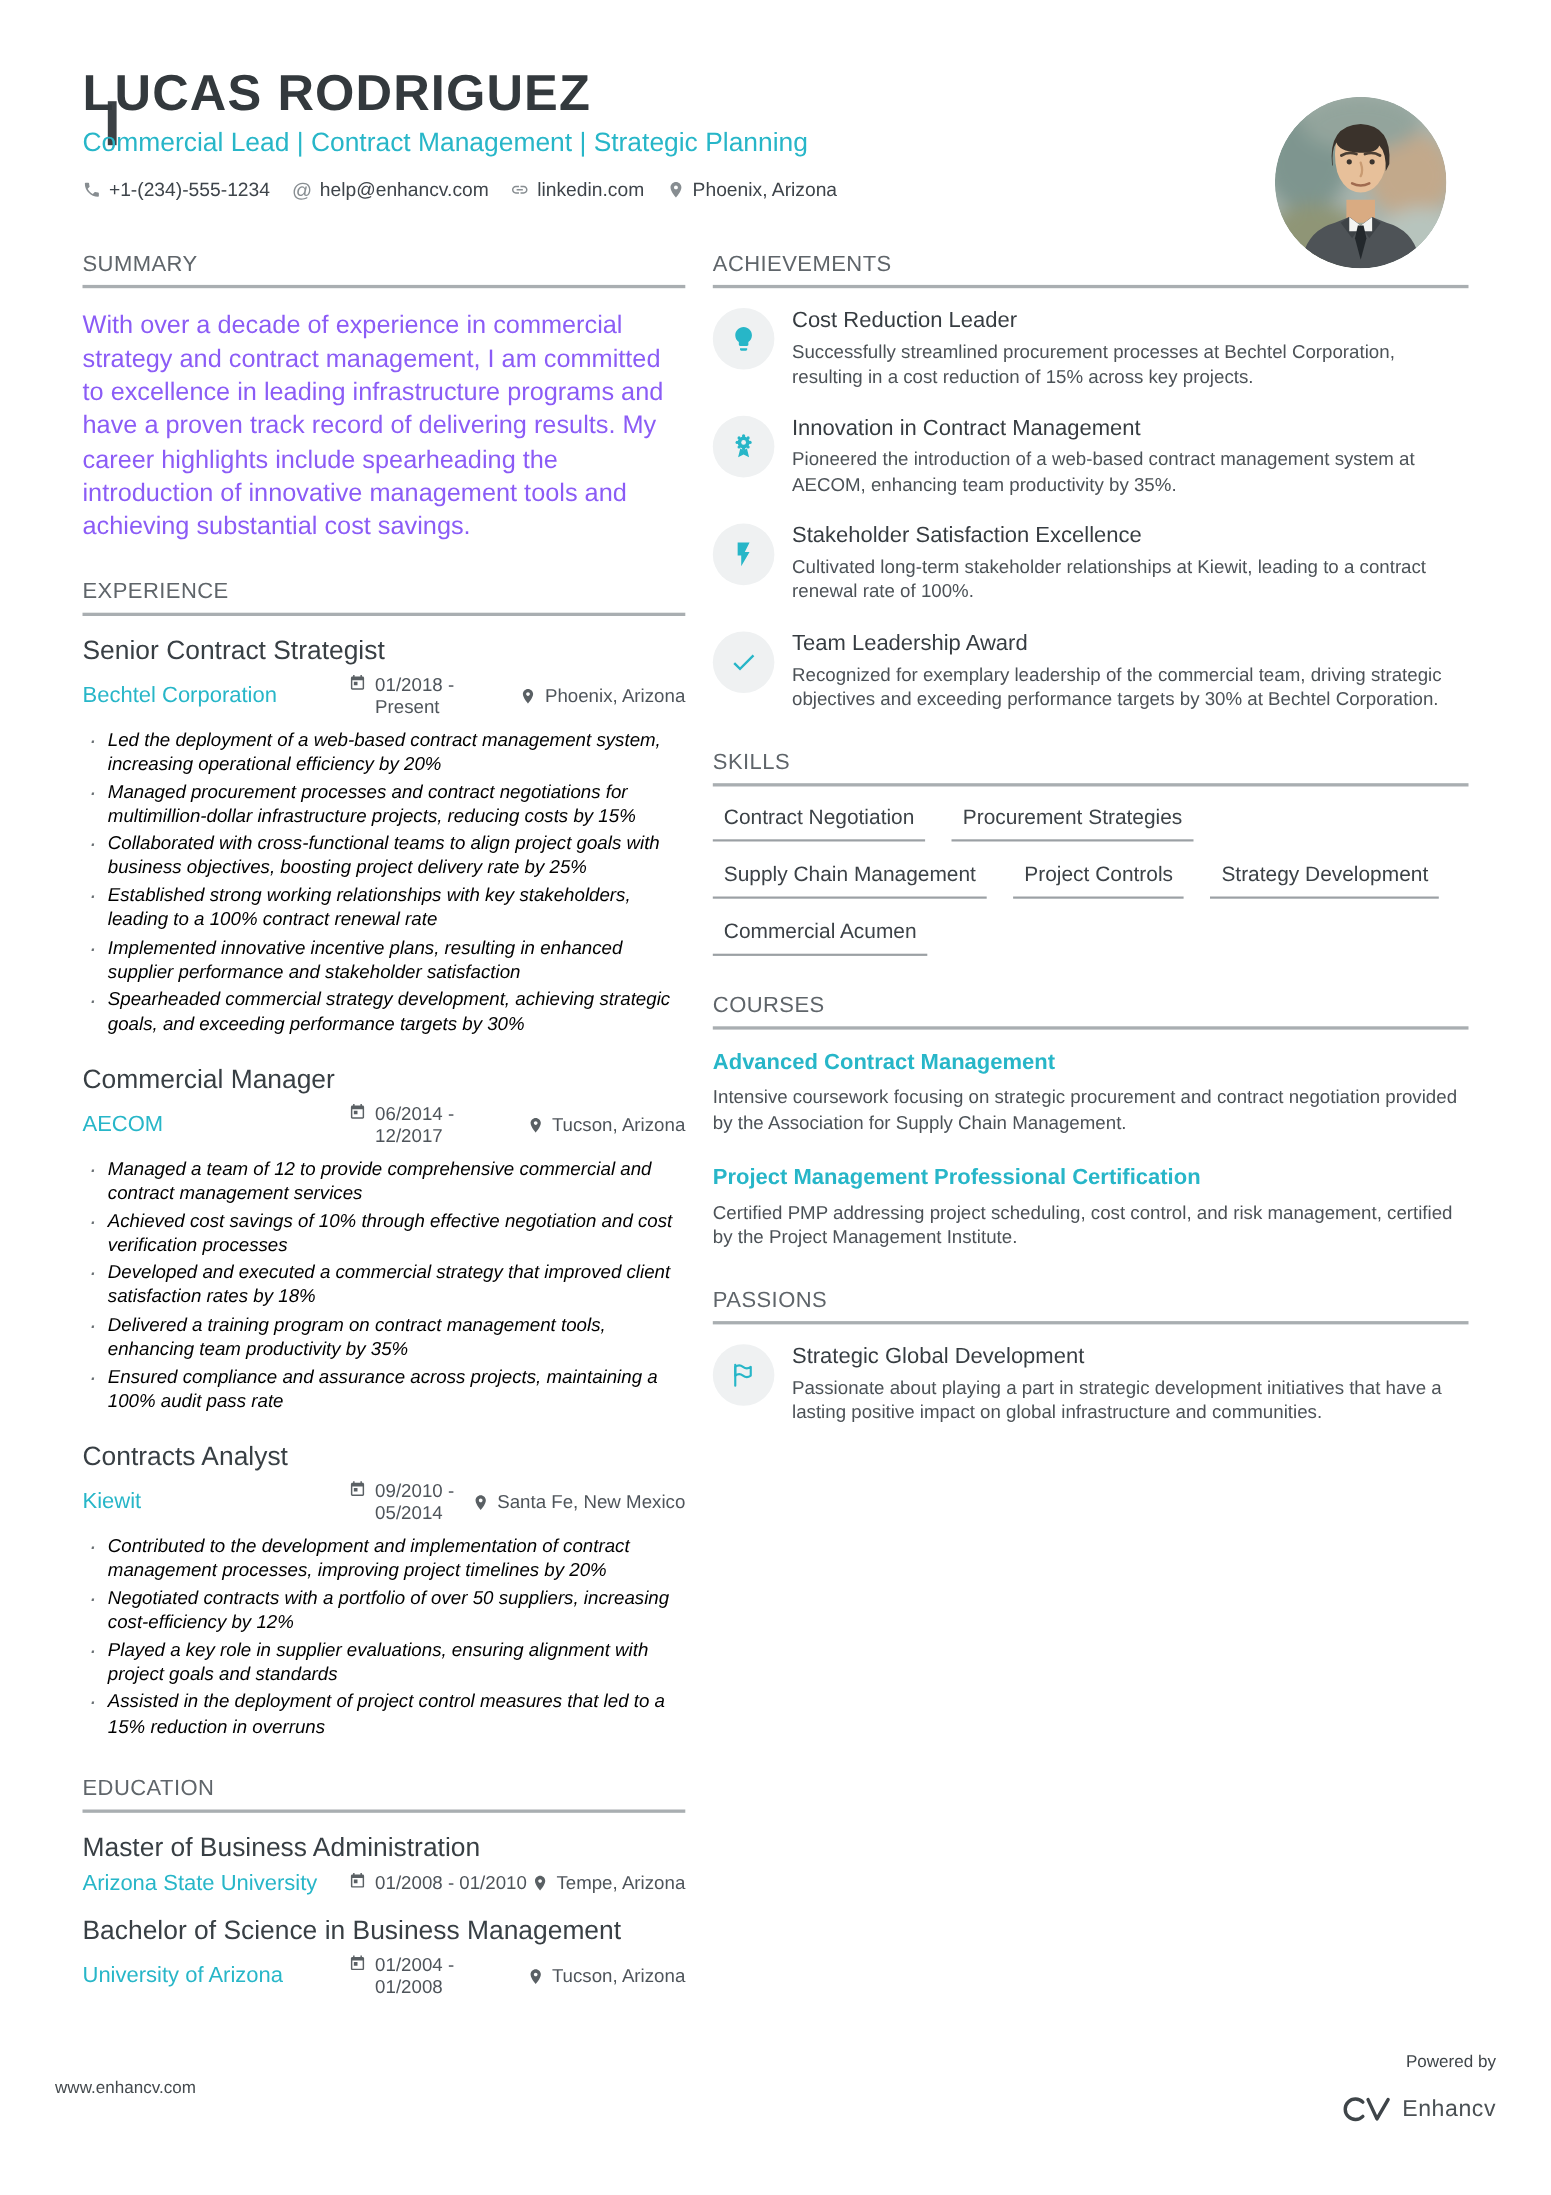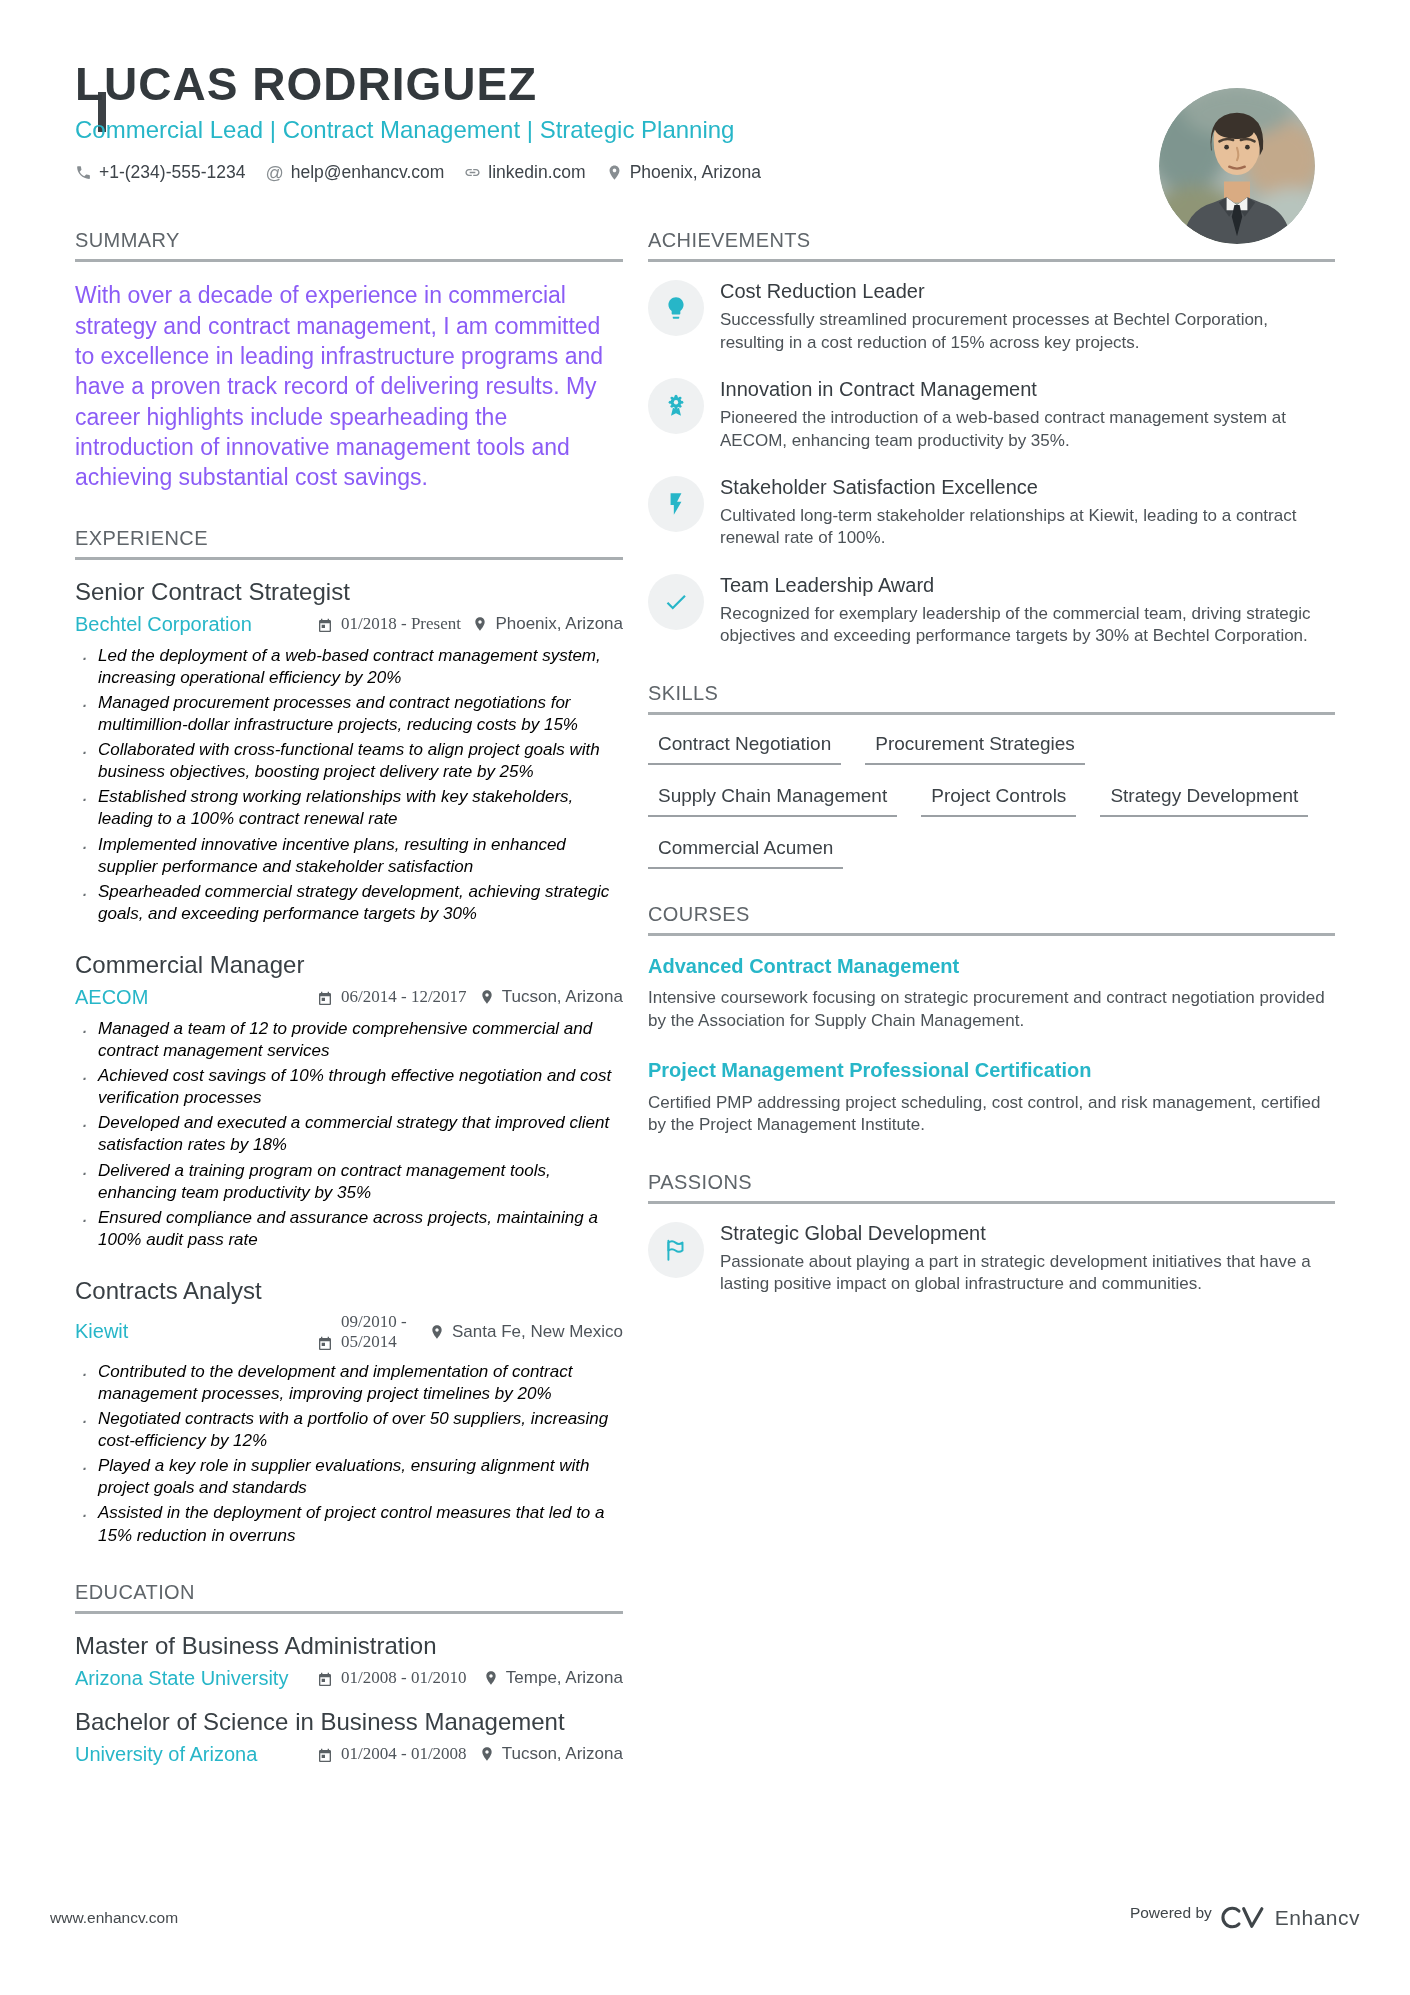--- a/index.html
+++ b/index.html
@@ -33,21 +33,21 @@
            padding-bottom:7px; border-bottom:3px solid #a9aeb1; margin-bottom:18px; }
   section { margin-bottom:34px; }
 
   .summary-text { font-size:23px; line-height:1.32; color:#8b5cf6; }
 
   
   .job { margin-bottom:26px; }
   .job-title { font-size:24px; font-weight:400; color:#383f44; margin-bottom:7px; }
   .job-meta { display:flex; align-items:center; font-size:17px; color:#4e545a; margin-bottom:9px; }
   .company { width:242px; flex:none; font-size:20px; color:#27b6c8; }
-  .meta-date { flex:1; display:flex; align-items:flex-end; gap:8px;font-family:Liberation Serif, serif; }
+  .meta-date { flex:1; display:flex; align-items:flex-start; gap:8px; }
   .meta-loc { display:flex; align-items:center; gap:7px; margin-left:auto; }
   .job-meta svg { width:16px; height:16px; fill:#5a6064; flex:none; }
   .bullets { list-style:none; }
   .bullets li { position:relative; padding-left:23px; font-size:17px; line-height:1.3;
                 color:#000000; margin-bottom:3px;font-style:italic; }
   .bullets li::before { content:"·"; position:absolute; left:6px; top:-2px;
                         font-size:21px; color:#6a7074; }
 
   .edu { margin-bottom:18px; }
 
@@ -64,21 +64,21 @@
            border-bottom:2px solid #9ba0a4; }
 
   .course { margin-bottom:26px; }
   .course-title { font-size:20px; color:#27b6c8; line-height:1.28; margin-bottom:8px; }
   .course-text { font-size:17px; line-height:1.32; color:#4c5257; }
 
   
   .footer { position:absolute; left:50px; right:50px; bottom:64px;
             display:flex; justify-content:space-between; align-items:center; }
   .site-url { font-size:15.5px; color:#44494d; }
-  .powered { display:flex; align-items:flex-start; gap:8px; }
+  .powered { display:flex; align-items:flex-end; gap:20px;flex-direction:column; }
   .powered-label { font-size:15.5px; color:#3f4549; }
   .brand-group { display:flex; align-items:center; gap:9px; }
   .brand-logo svg { width:46px; height:27px; display:block; }
   .brand-name { font-size:21px; color:#4a5054; letter-spacing:0.5px; }
 </style>
 </head>
 <body>
 
 <div class="page">
 

